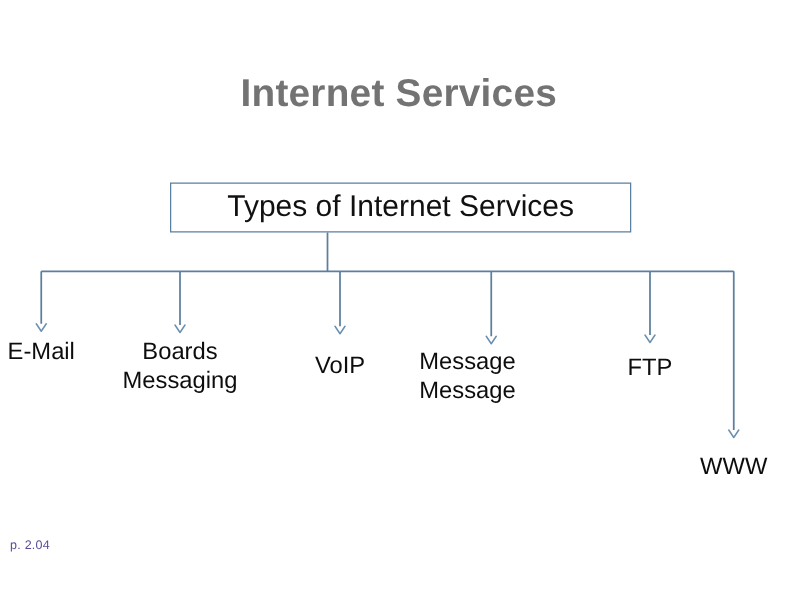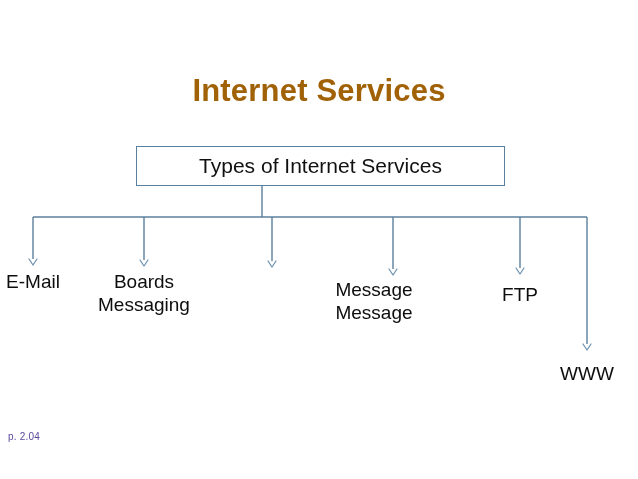--- a/index.html
+++ b/index.html
@@ -17,41 +17,40 @@
   }
   #slide-title {
     position: absolute;
     left: 0;
     top: 55px;
     width: 638px;
     text-align: center;
     font-family: "Liberation Sans", sans-serif;
     font-size: 31px;
     font-weight: bold;
-    color: #a16207;
+    color: #737373;
     letter-spacing: 0.2px;
     line-height: 40px;
-    margin-top: 16px;
   }
   #root-box {
     position: absolute;
     left: 136px;
     top: 146px;
     width: 369px;
     height: 40px;
     box-sizing: border-box;
     border: 1px solid #5b7f9e;
     background: #ffffff;
     display: flex;
     align-items: center;
     justify-content: center;
   }
   #root-box-label {
     font-family: "Liberation Sans", sans-serif;
-    font-size: 21px;
+    font-size: 24px;
     color: #111111;
     line-height: 24px;
     white-space: nowrap;
   }
   #connectors {
     position: absolute;
     left: 0;
     top: 0;
     width: 638px;
     height: 479px;
@@ -104,20 +103,21 @@
       <polyline points="389,269 393,275 397,269"></polyline>
       <polyline points="516,268 520,274 524,268"></polyline>
       <polyline points="583,344 587,350 591,344"></polyline>
     </g>
   </svg>
 
   <div class="leaf-label" style="left:0px; top:270px; width:66px;">E-Mail</div>
 
   <div class="leaf-label" style="left:84px; top:270px; width:120px;"><span>Boards</span><br><span>Messaging</span></div>
 
+  <div class="leaf-label" style="left:232px; top:281px; width:80px;">VoIP</div>
 
   <div class="leaf-label" style="left:316px; top:278px; width:116px;"><span>Message</span><br><span>Message</span></div>
 
   <div class="leaf-label" style="left:536px; top:362px; width:102px;">WWW</div>
 
   <div class="leaf-label" style="left:482px; top:283px; width:76px;">FTP</div>
 
   <div id="page-marker">p. 2.04</div>
 
 </div>

